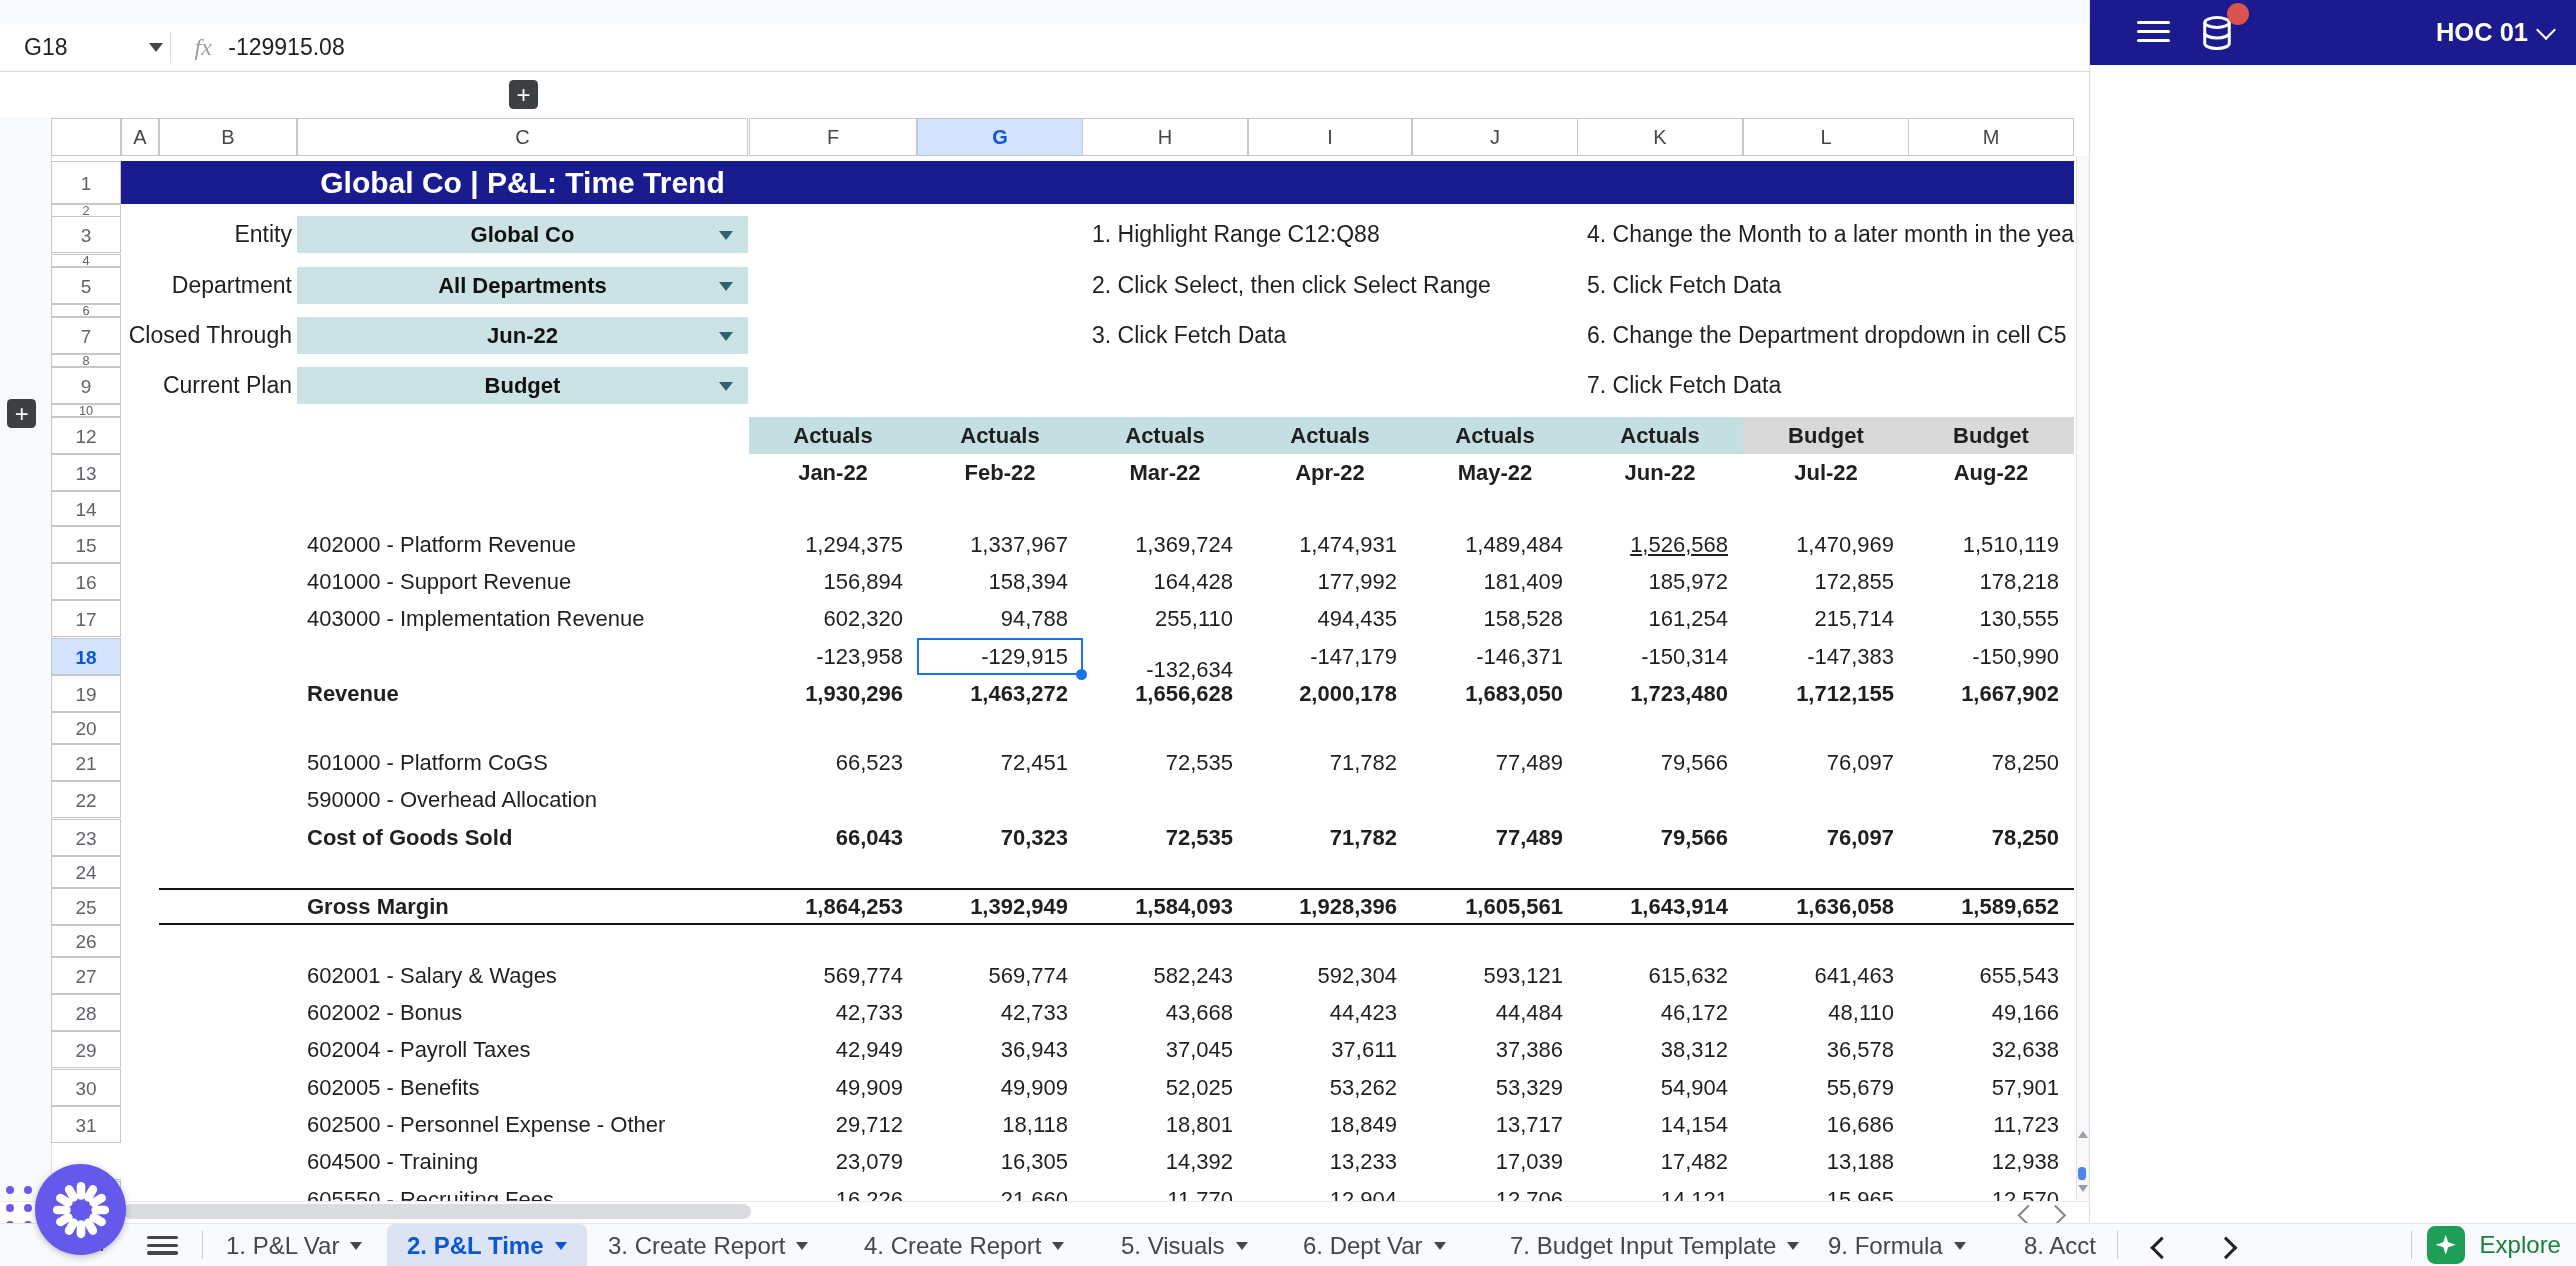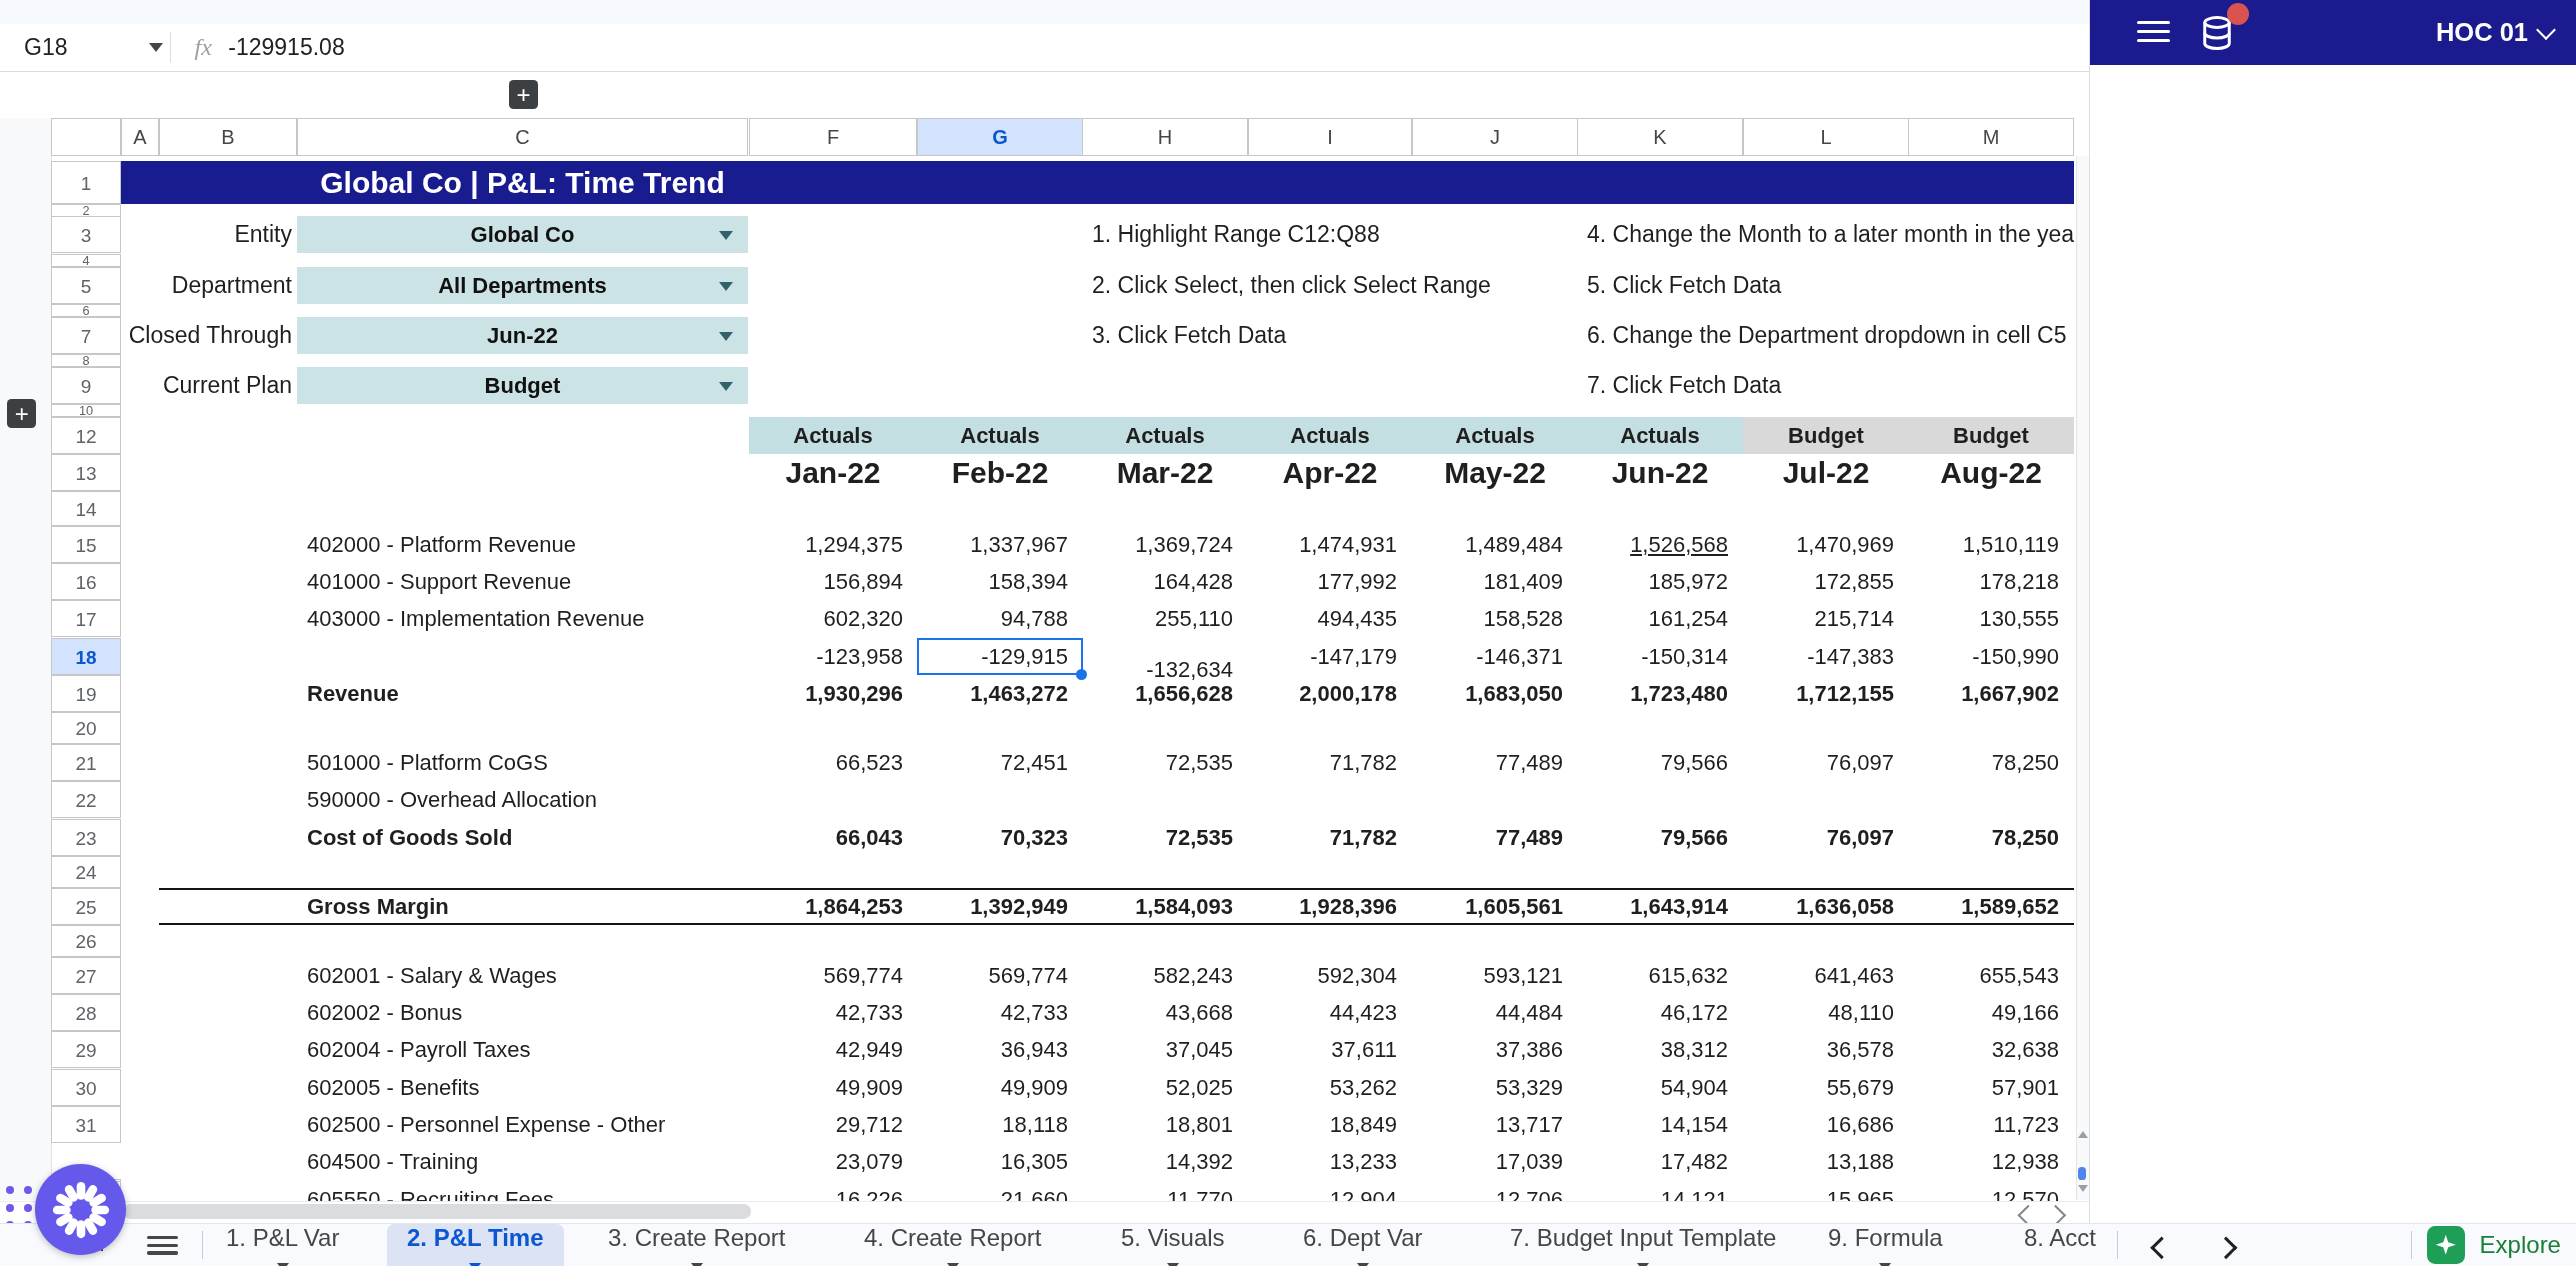--- a/index.html
+++ b/index.html
@@ -31,21 +31,21 @@
   .banner{position:absolute;left:121px;width:1953px;background:#191c8f;}
   .banner .title{position:absolute;left:176px;width:451px;top:0;bottom:0;color:#fff;font-weight:700;font-size:30px;text-align:center;}
   .ctl-label{position:absolute;left:55px;width:237px;text-align:right;font-size:23px;color:#1f1f1f;white-space:nowrap;}
   .ddcell{position:absolute;left:297px;width:451px;background:#cbe3e4;cursor:pointer;}
   .ddcell .val{position:absolute;left:0;right:0;text-align:center;font-weight:700;font-size:22px;color:#111;}
   .dd-tri{position:absolute;right:14.6px;top:50%;margin-top:-3.6px;width:0;height:0;border-left:7.3px solid transparent;border-right:7.3px solid transparent;border-top:9px solid #33616b;}
   .instr{position:absolute;font-size:23px;color:#1f1f1f;white-space:nowrap;overflow:hidden;}
   .scen{position:absolute;text-align:center;font-weight:700;font-size:22px;}
   .scen.actuals{background:#c3dfe1;}
   .scen.budget{background:#d9d9d9;}
-  .mon{position:absolute;text-align:center;font-weight:700;font-size:30px;background:#fff;}
+  .mon{position:absolute;text-align:center;font-weight:700;font-size:22px;background:#fff;}
   .rlabel{position:absolute;left:307px;width:442px;font-size:22px;white-space:nowrap;overflow:visible;}
   .rlabel.b{font-weight:700;}
   .num{position:absolute;text-align:right;font-size:22px;white-space:nowrap;}
   .num.b{font-weight:700;}
   .gross-band{position:absolute;left:159px;width:1915px;border-top:2.7px solid #141414;border-bottom:2.7px solid #141414;box-sizing:border-box;}
   .selbox{position:absolute;border:2.7px solid #1a73e8;box-sizing:border-box;pointer-events:none;}
   .selhandle{position:absolute;width:11px;height:11px;border-radius:50%;background:#1a73e8;}
   
   .hscroll-row{position:absolute;left:0;top:1201px;width:2089px;height:23px;background:#fff;border-top:0.9px solid #ececec;}
   .hthumb{position:absolute;left:123px;top:1204px;width:628px;height:14.6px;background:#dadce0;border-radius:7.3px;cursor:pointer;}
@@ -56,21 +56,21 @@
   .vtri{position:absolute;left:2078px;width:0;height:0;border-left:5.5px solid transparent;border-right:5.5px solid transparent;cursor:pointer;}
   .vtri.up{border-bottom:7.3px solid #9aa0a6;}
   .vtri.down{border-top:7.3px solid #9aa0a6;}
   .vthumb{position:absolute;left:2078px;top:1167px;width:8.2px;height:12.7px;background:#4f86ec;border-radius:3.6px;}
   
   #tabbar{position:absolute;left:0;top:1223px;width:2576px;height:43px;background:#f8fafd;border-top:0.9px solid #e3e6ea;}
   .tb-plus{position:absolute;left:84px;top:0;width:36px;height:43px;font-size:29px;color:#444746;text-align:center;line-height:40px;cursor:pointer;}
   .tb-burger{position:absolute;left:147px;top:12px;width:31px;height:20px;cursor:pointer;}
   .tb-burger span{display:block;height:3.2px;background:#444746;margin-bottom:4.5px;border-radius:1.8px;}
   .tb-sep{position:absolute;top:7.3px;width:0.9px;height:28px;background:#c7cbd1;}
-  .tab{position:absolute;top:0;height:43px;display:flex;align-items:center;gap:11px;font-size:24px;color:#444746;cursor:pointer;white-space:nowrap;flex-direction:column;}
+  .tab{position:absolute;top:0;height:43px;display:flex;align-items:center;gap:11px;font-size:24px;color:#444746;cursor:pointer;white-space:nowrap;}
   .tab .tchev{width:0;height:0;border-left:6.4px solid transparent;border-right:6.4px solid transparent;border-top:8.2px solid #444746;}
   .tab.active{background:#dce3f5;border-radius:7.3px 7.3px 0 0;padding:0 20px;font-weight:700;color:#0b57d0;}
   .tab.active .tchev{border-top-color:#0b57d0;}
   .tab.trunc{max-width:88px;overflow:hidden;}
   .nav-chev{position:absolute;top:15.5px;width:12.7px;height:12.7px;border-right:3.2px solid #202124;border-bottom:3.2px solid #202124;cursor:pointer;}
   .nav-chev.prev{transform:rotate(135deg);}
   .nav-chev.next{transform:rotate(-45deg);}
   .explore{position:absolute;left:2427px;top:1.8px;display:flex;align-items:center;gap:14.6px;cursor:pointer;}
   .explore .eicon{width:38px;height:38px;background:#1e9e57;border-radius:8.2px;display:flex;align-items:center;justify-content:center;}
   .explore .etxt{font-size:24px;color:#188038;}

